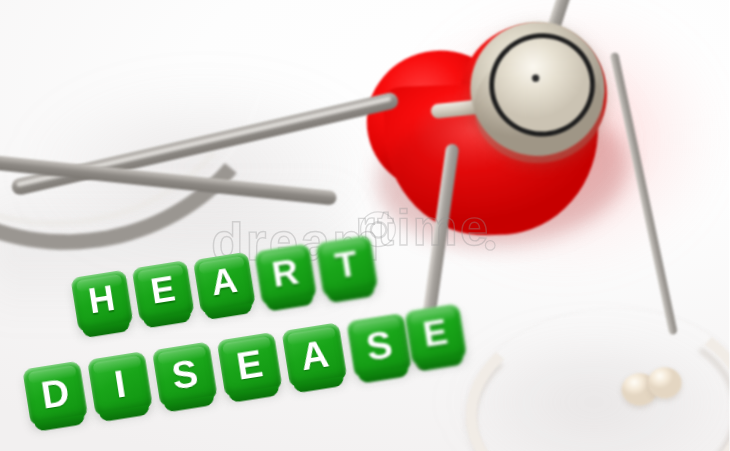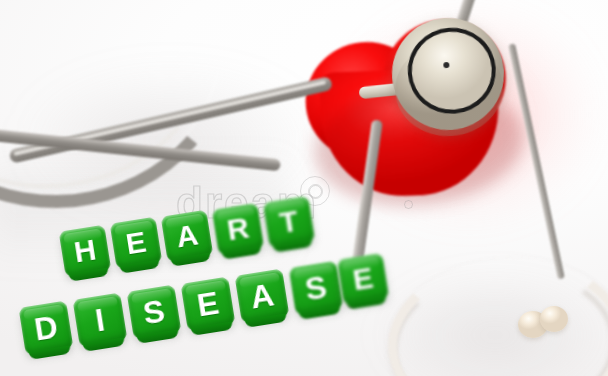--- a/index.html
+++ b/index.html
@@ -331,20 +331,21 @@
 
   <div class="chest">
     <div class="chest-stem"></div>
     <div class="chest-body"></div>
     <div class="chest-skirt"></div>
     <div class="chest-ring"></div>
     <div class="chest-dot"></div>
   </div>
 
   <div class="wm wm-main">dream</div>
+  <div class="wm wm-sub">rtime</div>
   <div class="wm-spiral s1"></div>
   <div class="wm-spiral s2"></div>
   <div class="wm-dot"></div>
 
   <div class="row-heart">
       <div class="tile blur-soft" style="left: 62px; top: 228px; width: 46px; height: 46px; font-size: 30px;">
         <span>H</span>
       </div>
       <div class="tile blur-soft" style="left: 113px; top: 220px; width: 46px; height: 46px; font-size: 30px;">
         <span>E</span>

